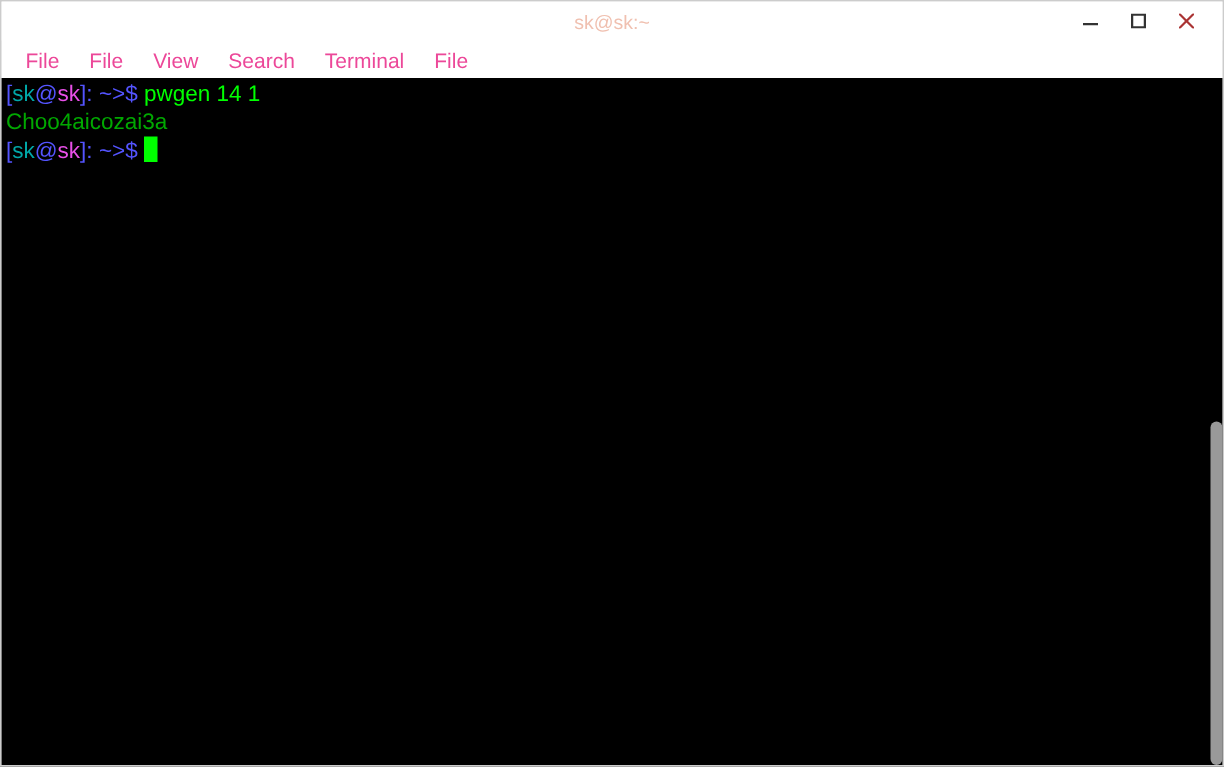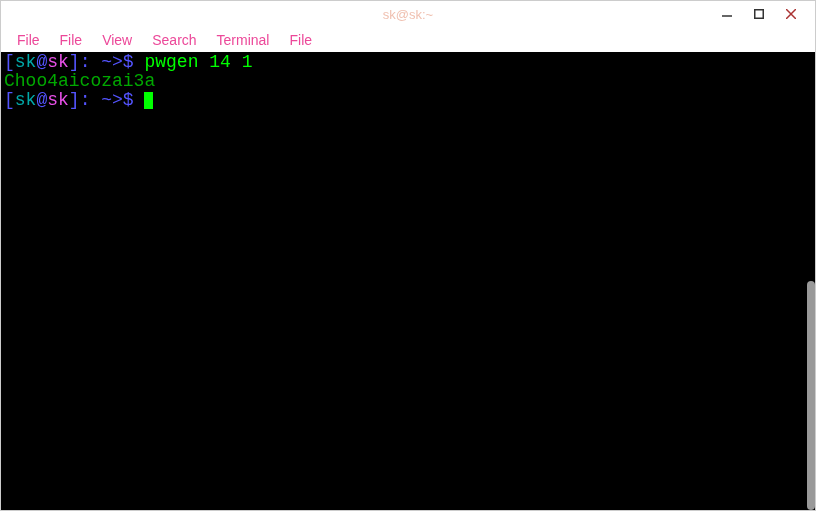--- a/index.html
+++ b/index.html
@@ -58,22 +58,22 @@
       cursor: pointer;
     }
     .terminal-wrap {
       flex: 1;
       display: flex;
       background: #000;
     }
     .terminal {
       flex: 1;
       background: #000;
-      font-family: Liberation Mono, monospace;
-      font-size: 18px;
+      font-family: Liberation Sans, sans-serif;
+      font-size: 15px;
       line-height: 19px;
       white-space: pre;
       padding: 1px 3px;
       overflow: hidden;
     }
     .c-br { color: #5454ff; }
     .c-user { color: #00a8a8; }
     .c-host { color: #e850e8; }
     .c-cmd { color: #00ff00; }
     .c-out { color: #00a800; }

